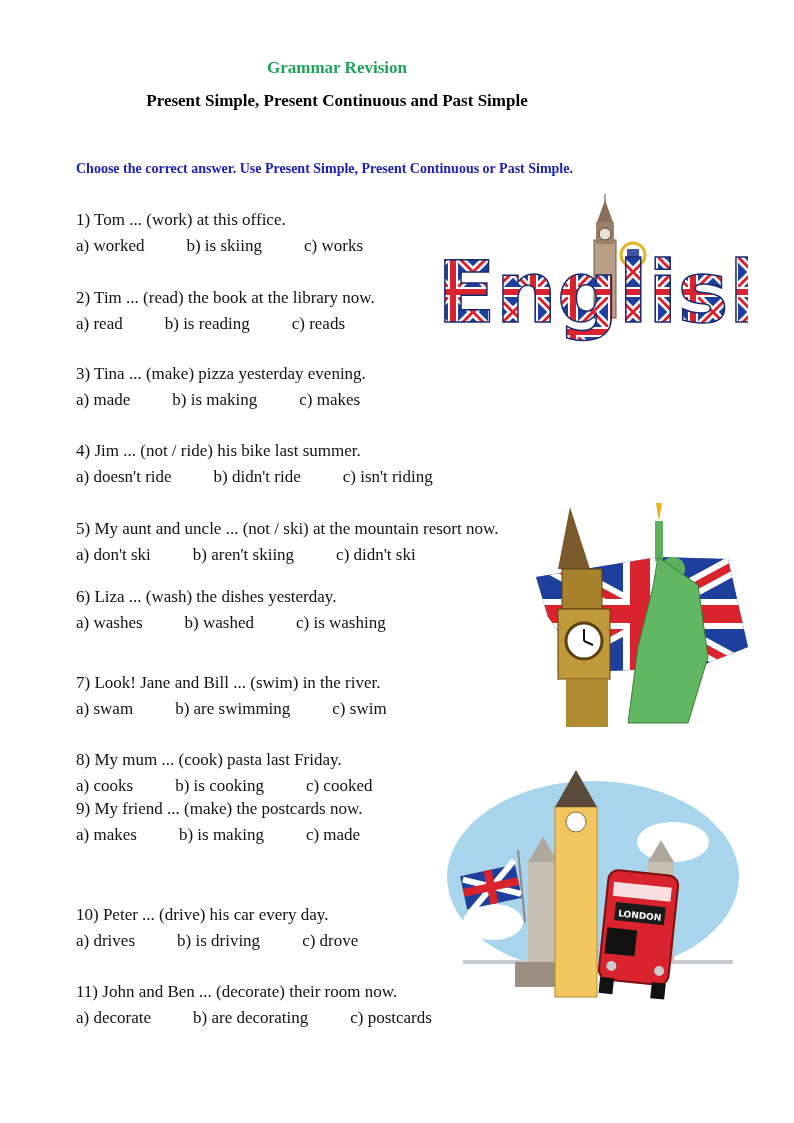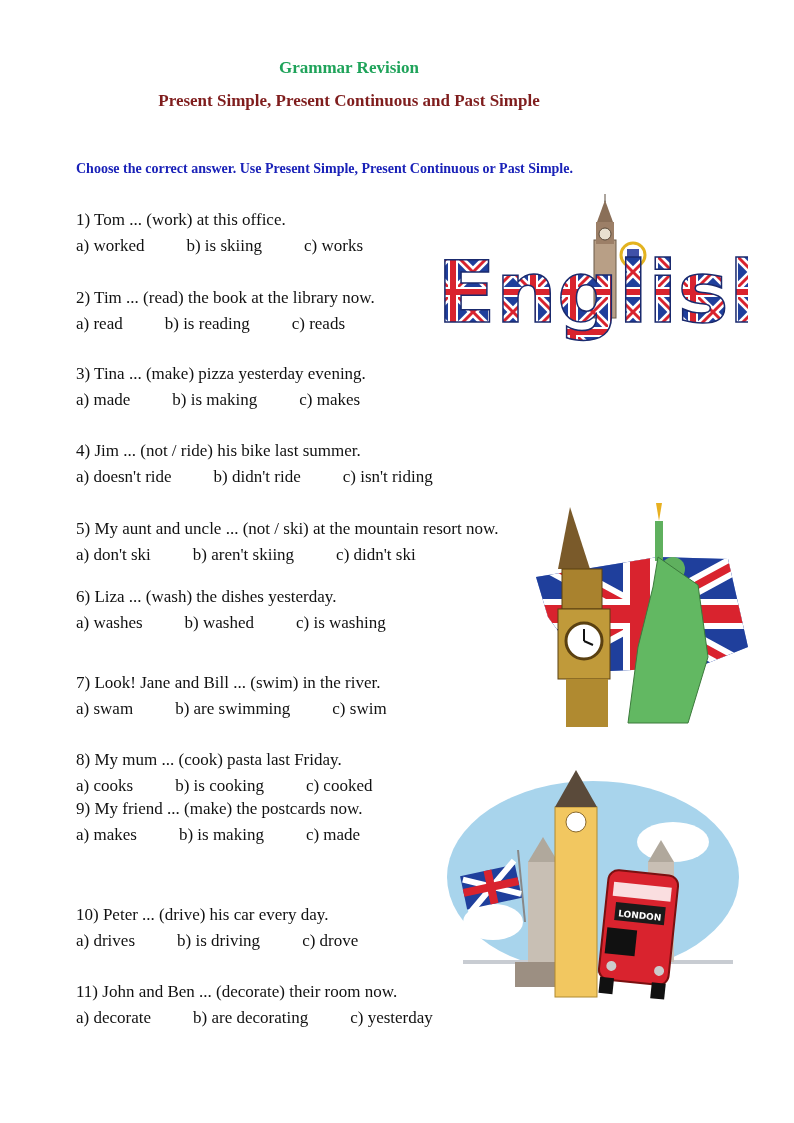--- a/index.html
+++ b/index.html
@@ -1,20 +1,20 @@
 <!DOCTYPE html>
 <html><head>
 <meta charset="utf-8">
 <style>
   html, body { margin:0; padding:0; background:#ffffff; }
   body { width:794px; height:1123px; position:relative; overflow:hidden;
          font-family:"Liberation Serif","DejaVu Serif",serif; color:#111; }
-  .title { position:absolute; left:12px; width:674px; text-align:center; font-weight:bold; }
+  .title { position:absolute; left:0; width:674px; text-align:center; font-weight:bold; }
   .t1 { top:58px; font-size:17px; color:#1fa35a; }
-  .t2 { top:91px; font-size:17px; color:#7f1d1d; }
+  .t2 { top:91px; font-size:17px; color:#000000; }
   .instr { position:absolute; left:76px; top:156px; width:640px; font-size:14px; font-weight:bold;
            color:#1a22b8; line-height:26px; }
   .q { position:absolute; left:76px; font-size:17px; line-height:26px; white-space:nowrap; }
   .opts span { margin-right:42px; }
   .pic { position:absolute; }
 </style>
 </head>
 <body>
 
 <div class="title t1">Grammar Revision</div>
@@ -56,21 +56,21 @@
 <div class="q" style="top:796px">
   <div>9) My friend ... (make) the postcards now.</div>
   <div class="opts"><span>a) makes</span><span>b) is making</span><span>c) made</span></div>
 </div>
 <div class="q" style="top:902px">
   <div>10) Peter ... (drive) his car every day.</div>
   <div class="opts"><span>a) drives</span><span>b) is driving</span><span>c) drove</span></div>
 </div>
 <div class="q" style="top:979px">
   <div>11) John and Ben ... (decorate) their room now.</div>
-  <div class="opts"><span>a) decorate</span><span>b) are decorating</span><span>c) yesterday</span></div>
+  <div class="opts"><span>a) decorate</span><span>b) are decorating</span><span>c) postcards</span></div>
 </div>
 
 <div class="pic" style="left:433px;top:192px;width:315px;height:158px">
   <svg width="315" height="158" viewBox="0 0 315 158">
     <defs>
       <pattern id="uk" width="40" height="40" patternUnits="userSpaceOnUse">
         <rect width="40" height="40" fill="#1f3f9c"></rect>
         <path d="M0 0 L40 40 M40 0 L0 40" stroke="#fff" stroke-width="8"></path>
         <path d="M0 0 L40 40 M40 0 L0 40" stroke="#d9232e" stroke-width="3"></path>
         <rect x="15" y="0" width="10" height="40" fill="#fff"></rect>

